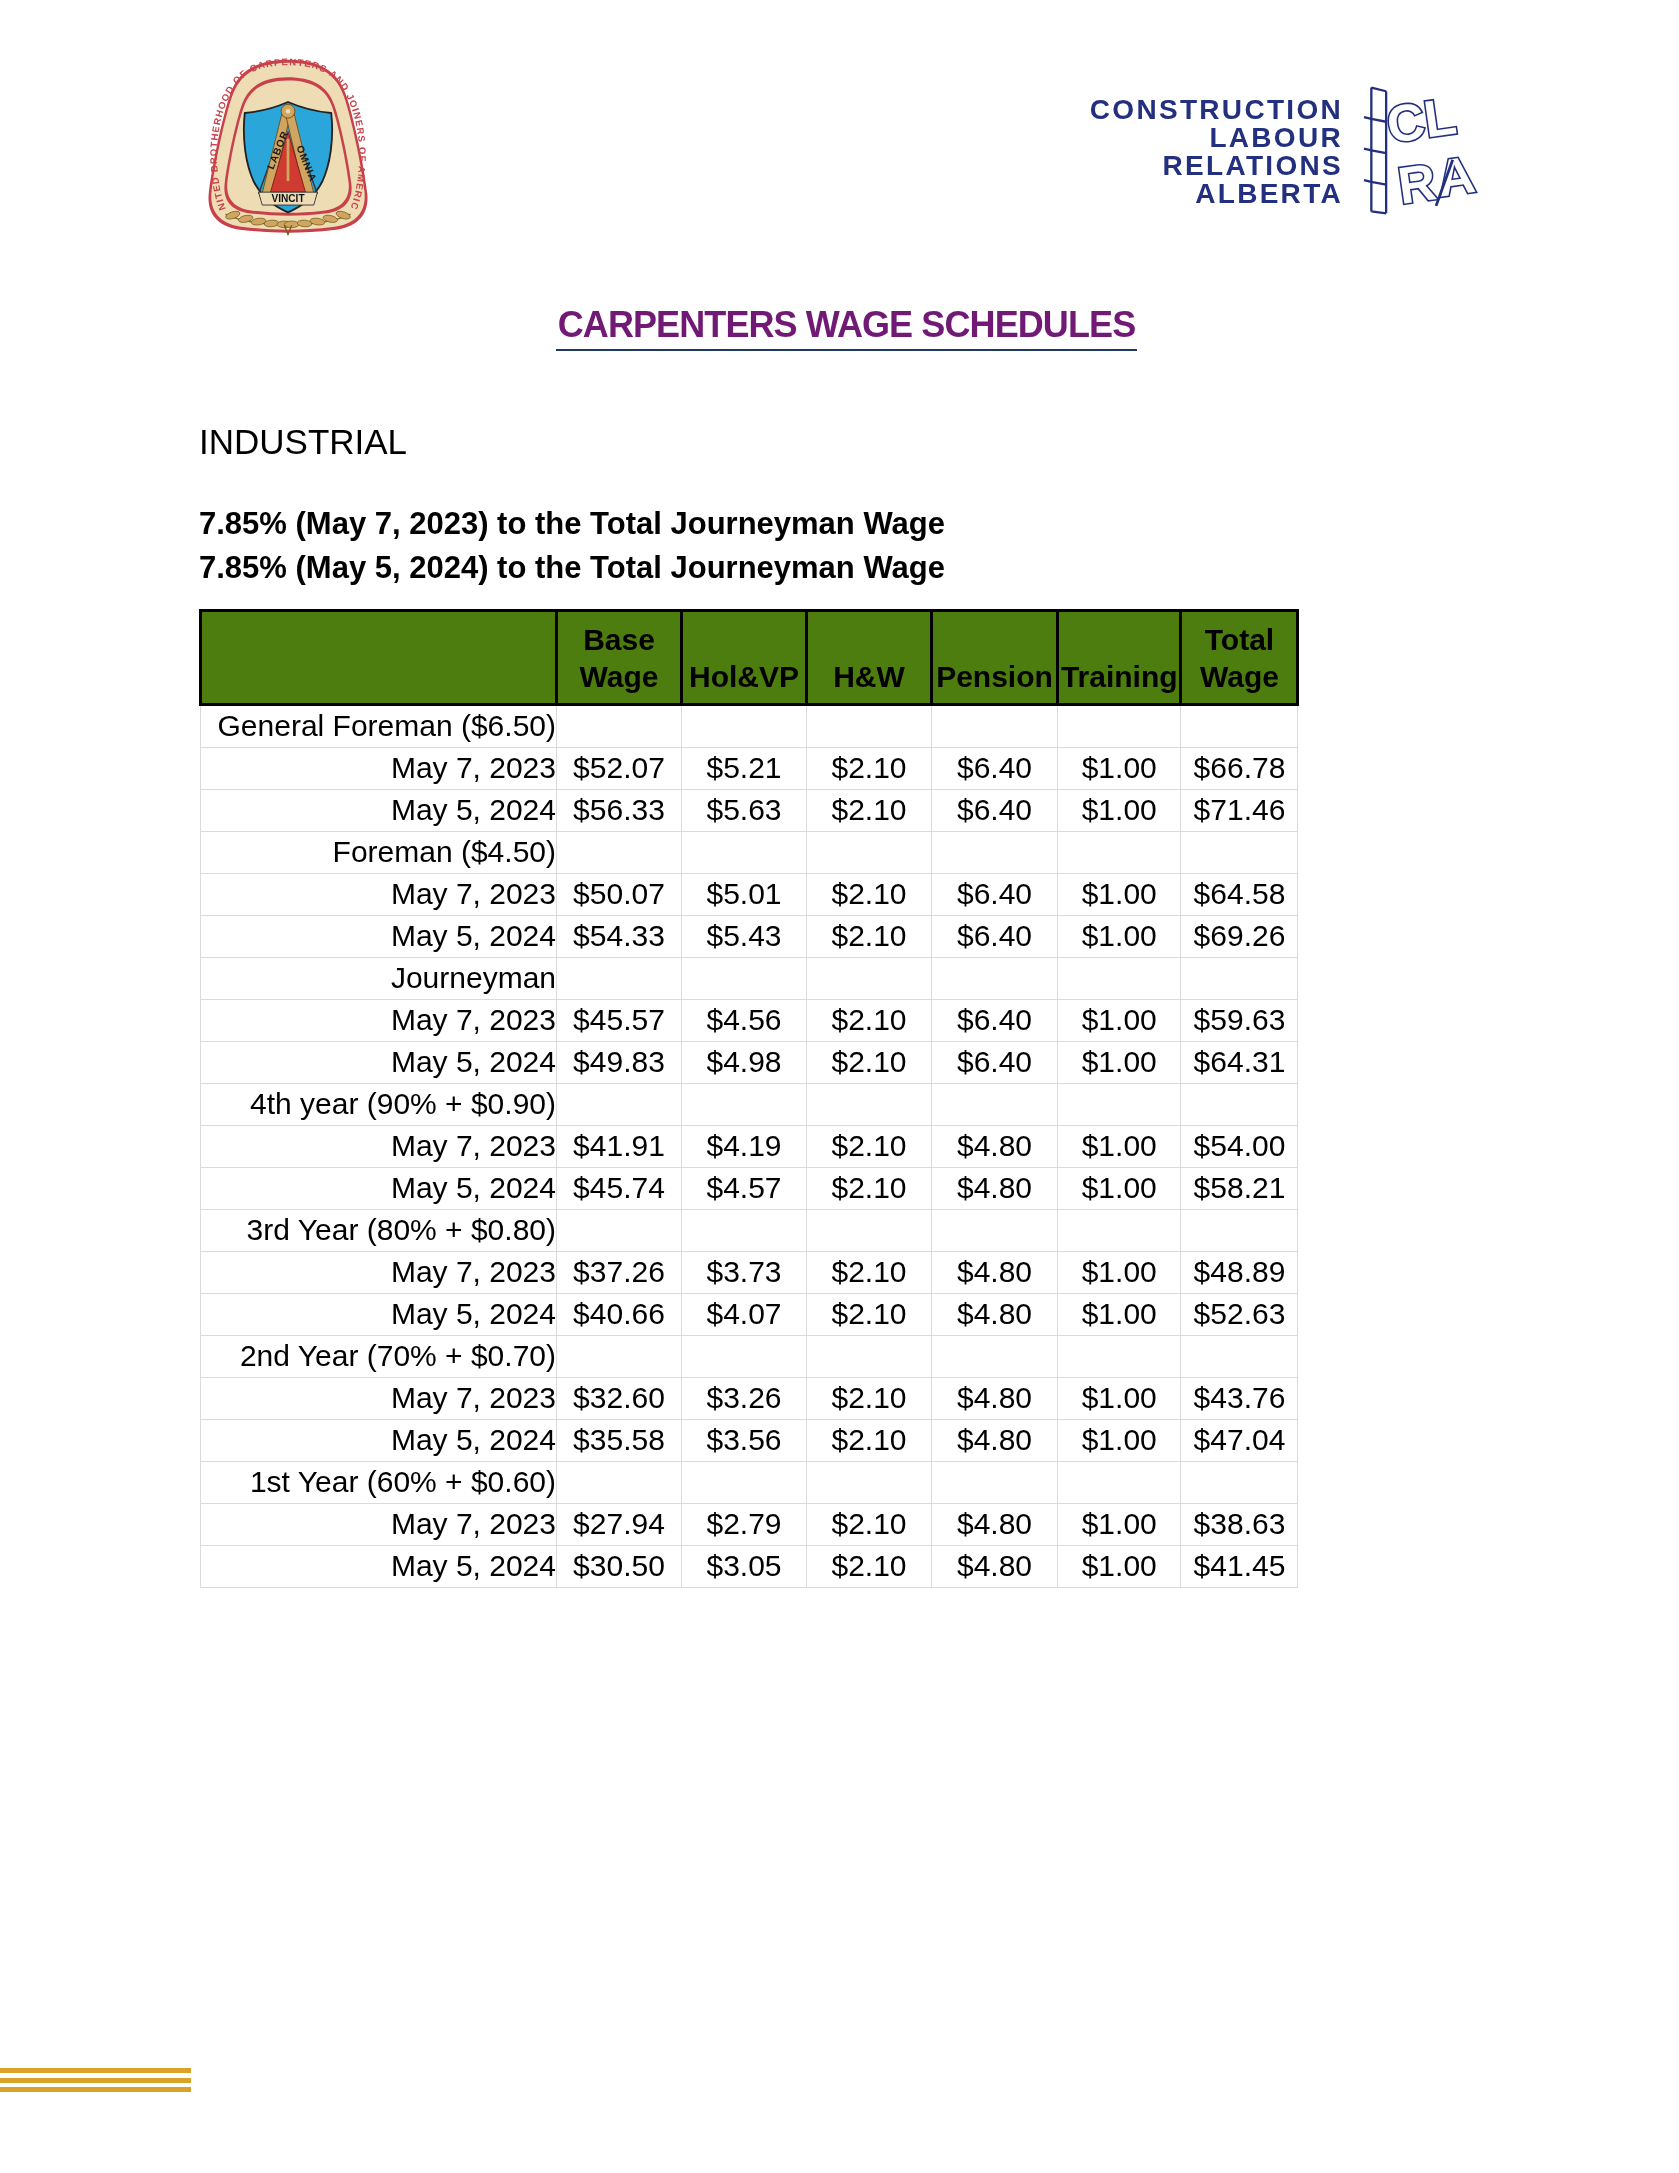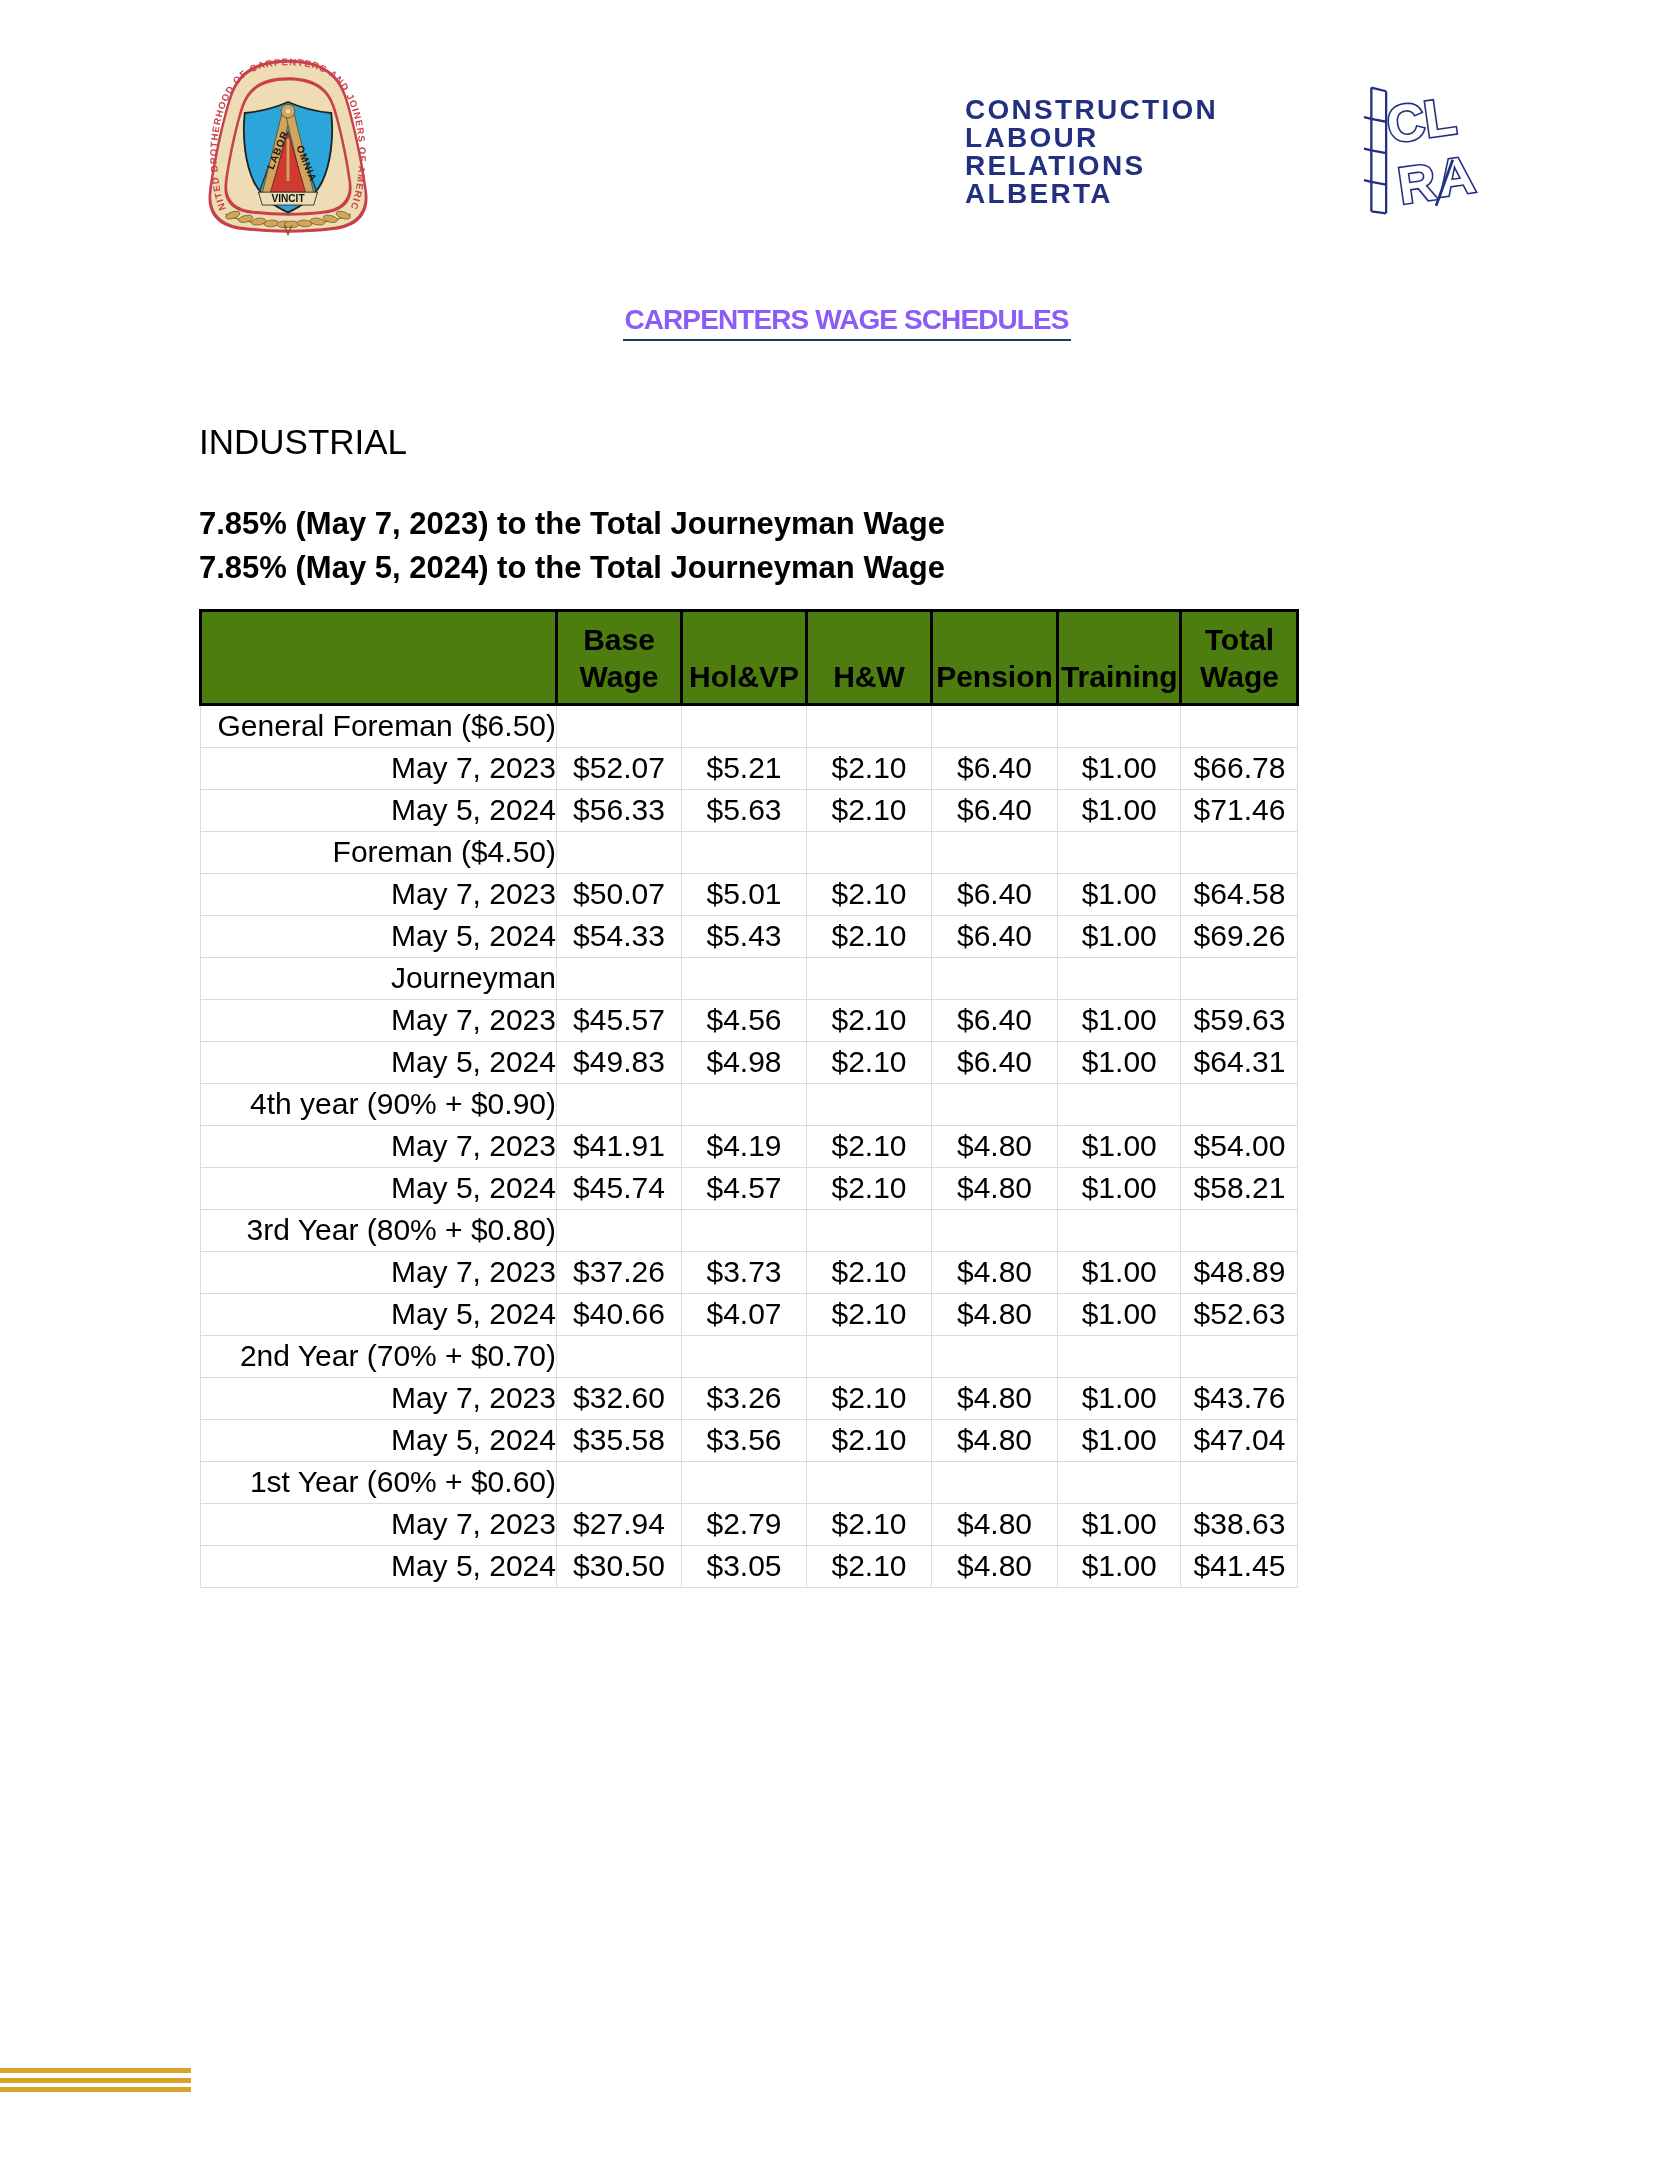--- a/index.html
+++ b/index.html
@@ -1,28 +1,28 @@
 <!DOCTYPE html>
 <html style="font-size:15px"><head>
 <meta charset="utf-8">
 <style>
   html,body{margin:0;padding:0;background:#fff;}
   .page{position:relative;width:1680px;height:2173px;background:#ffffff;overflow:hidden;
         font-family:"Liberation Sans",sans-serif;color:#000;}
 
   
   .seal{position:absolute;left:196px;top:56px;width:184px;height:184px;}
-  .clra-text{position:absolute;left:965px;top:96px;width:378px;
+  .clra-text{position:absolute;left:965px;top:96px;width:378px;text-align:right;
              font-weight:bold;font-size:28px;line-height:28px;letter-spacing:2.3px;color:#23307f;}
   .clra-mark{position:absolute;left:1358px;top:82px;width:121px;height:135px;}
 
   
   .title-wrap{position:absolute;left:199px;top:304px;width:1295px;text-align:center;}
-  .doc-title{display:inline-block;font-weight:bold;font-size:28px;letter-spacing:-0.9px;
-             color:#8b5cf6;border-bottom:2.8px solid #1f3864;padding:0 1.9px 2.8px 1.9px;}
+  .doc-title{display:inline-block;font-weight:bold;font-size:36px;letter-spacing:-0.9px;
+             color:#701a75;border-bottom:2.8px solid #1f3864;padding:0 1.9px 2.8px 1.9px;}
   .industrial{position:absolute;left:199px;top:422px;font-weight:normal;font-size:35px;}
   .increase{position:absolute;left:199px;top:502px;font-size:31px;line-height:44px;font-weight:bold;}
 
   
   table.wage{position:absolute;left:199px;top:609px;border-collapse:collapse;table-layout:fixed;
              font-size:30px;}
   table.wage th{background:#4d7c0f;border:3.7px solid #000;vertical-align:bottom;
                 font-weight:bold;padding:9.3px 1.9px 7.4px 1.9px;height:67px;}
   table.wage th .hl{display:block;text-align:center;line-height:37px;min-height:0;}
   table.wage td{border:1.9px solid #dcdada;height:41px;padding:0;vertical-align:middle;

